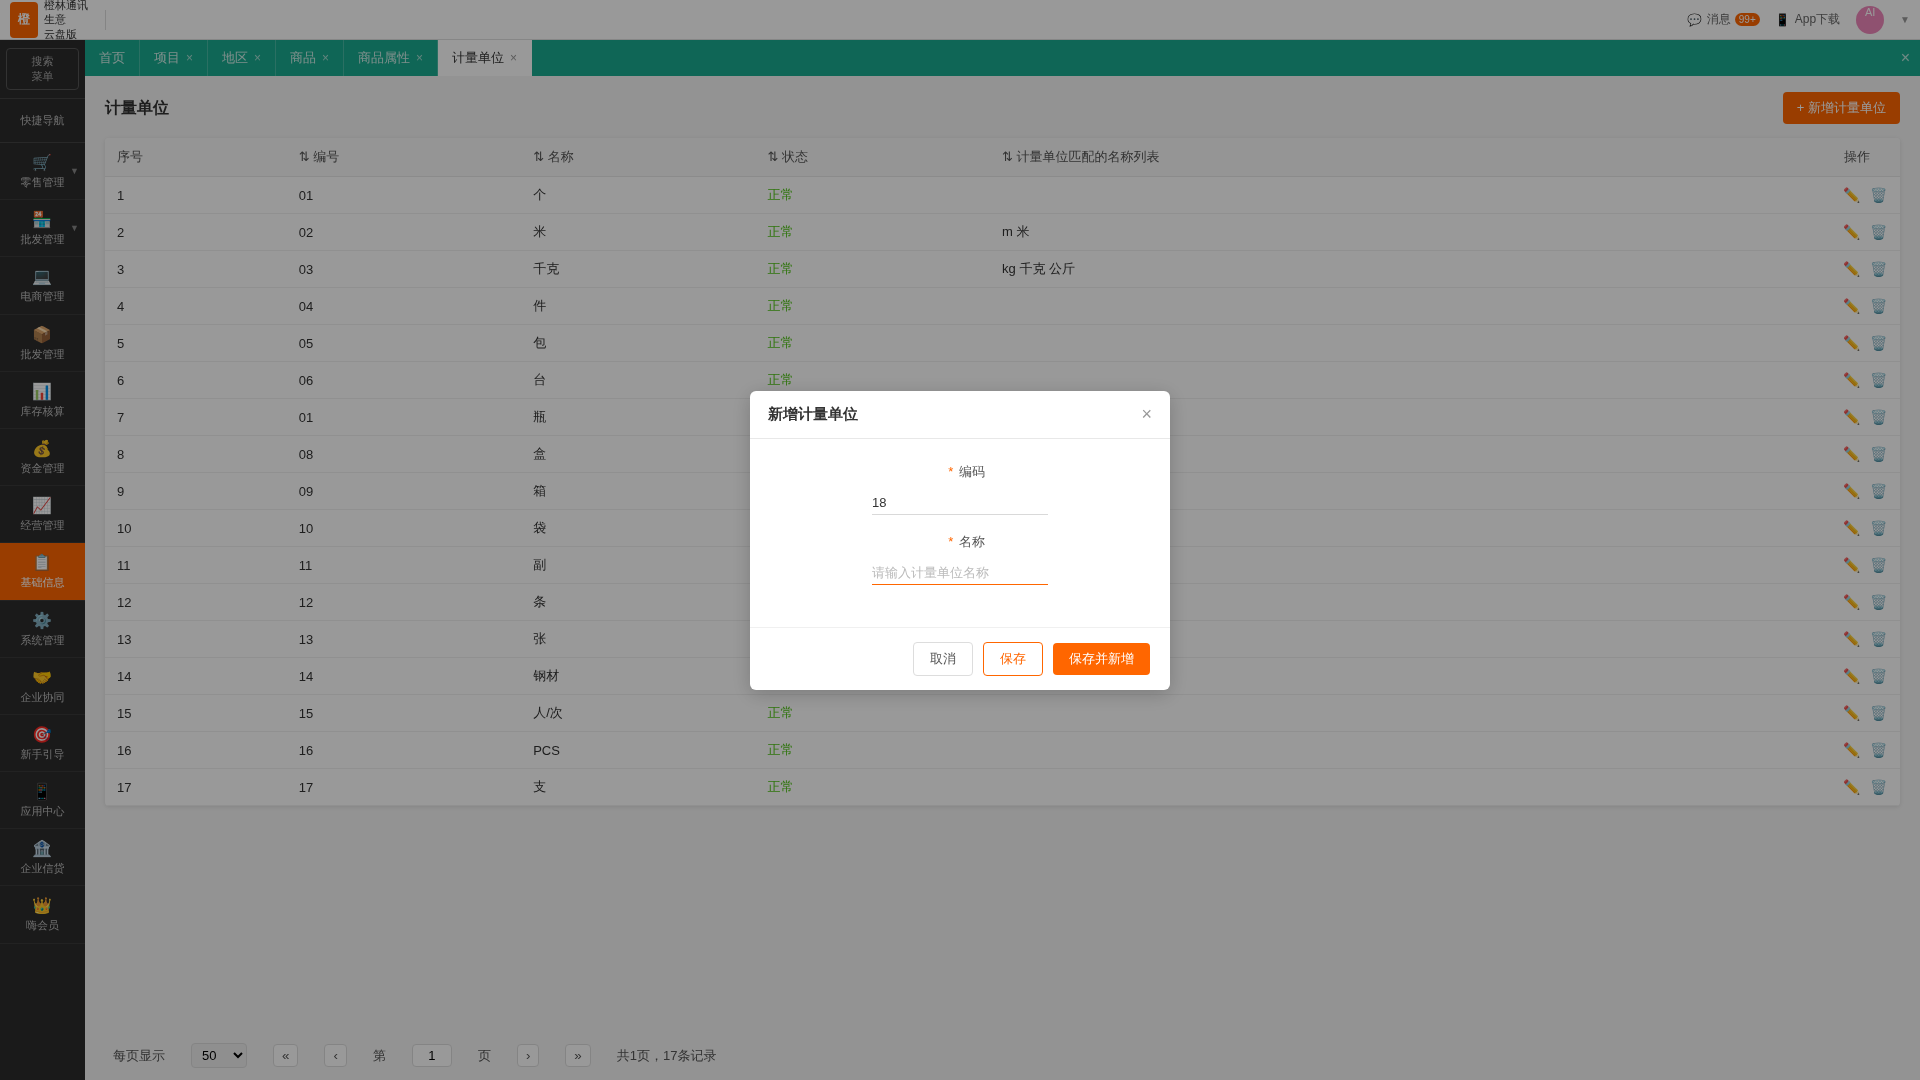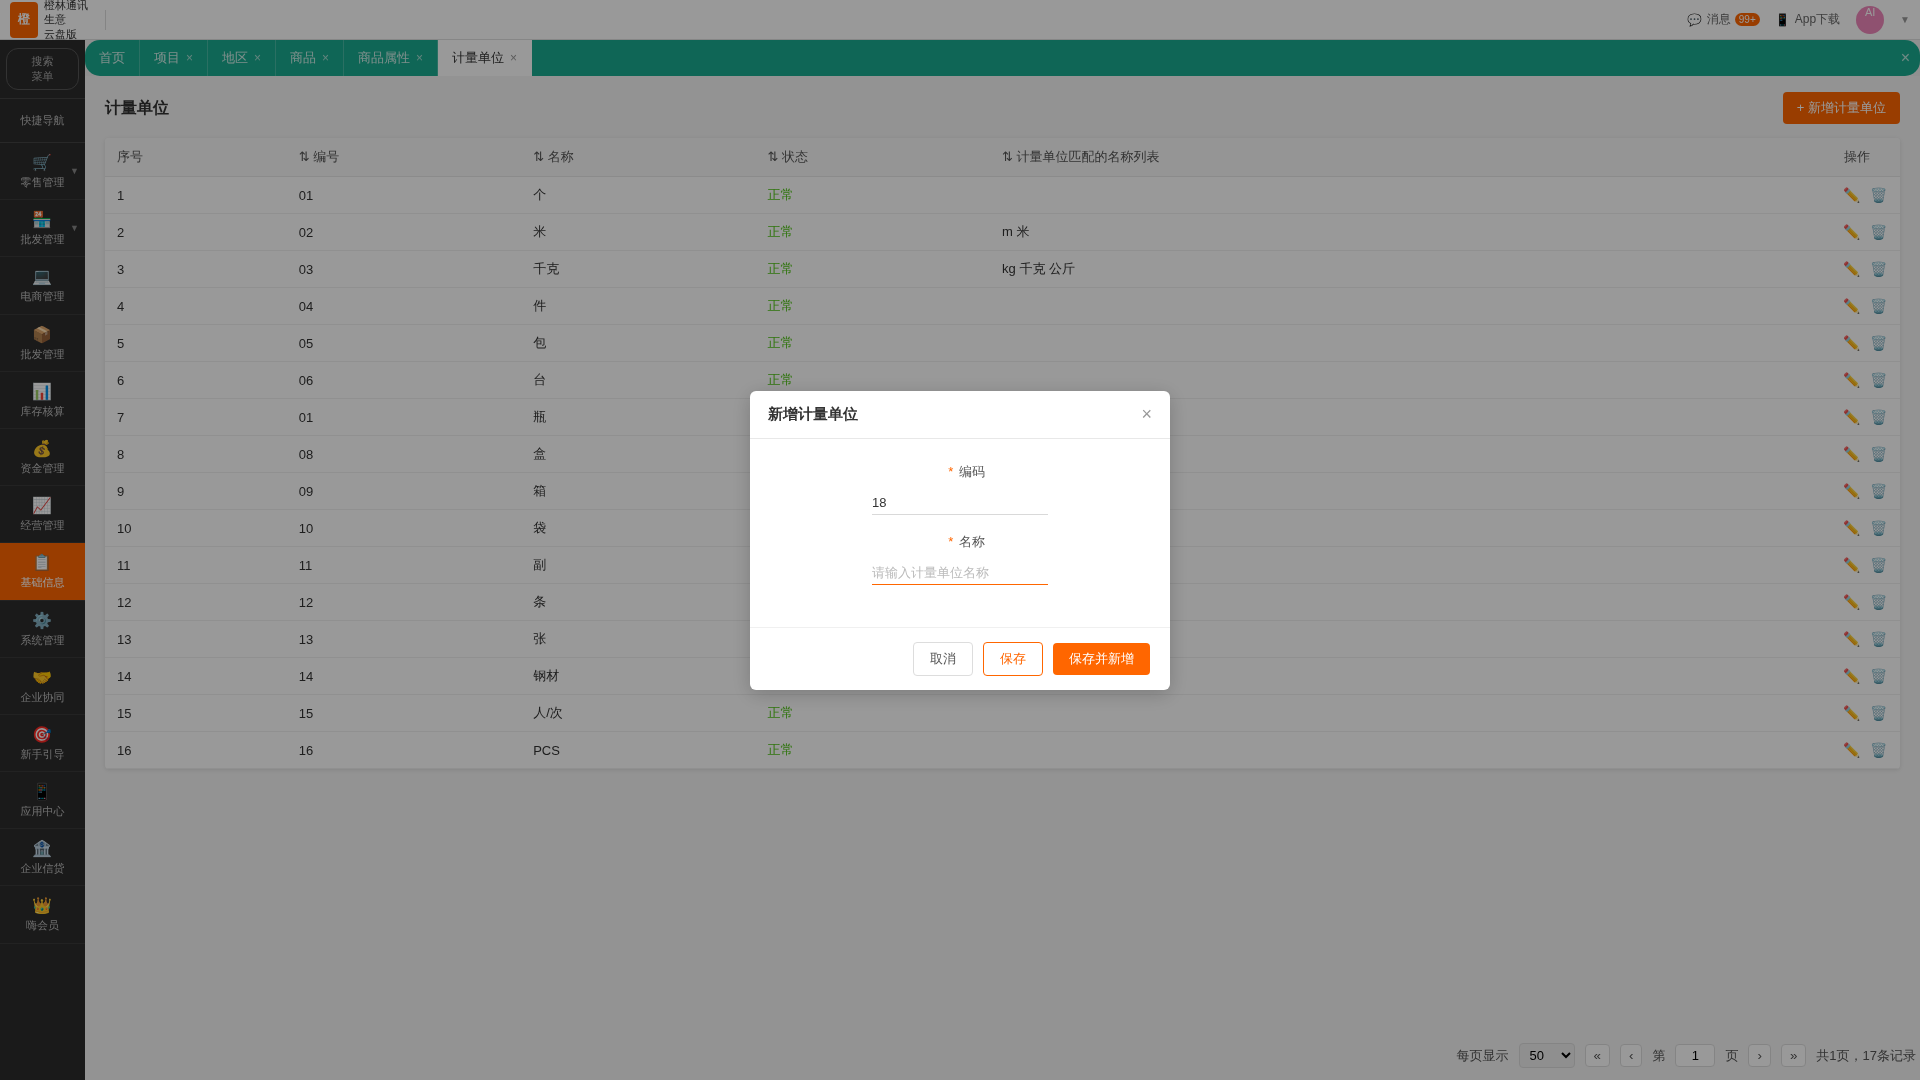--- a/index.html
+++ b/index.html
@@ -19,32 +19,32 @@
     .badge { background: #f60; color: #fff; border-radius: 10px; font-size: 10px; padding: 1px 4px; }
     .avatar { width: 28px; height: 28px; border-radius: 50%; background: #e8b; display: flex; align-items: flex-start; justify-content: center; color: #fff; font-size: 11px; }
     .dropdown-arrow { color: #999; font-size: 10px; }
 
     
     .main-layout { display: flex; flex: 1; overflow: hidden; }
 
     
     .sidebar { width: 85px; background: #2c2c2c; display: flex; flex-direction: column; flex-shrink: 0; }
     .sidebar-search { padding: 8px 6px; border-bottom: 1px solid #444; }
-    .sidebar-search-btn { width: 100%; background: transparent; border: 1px solid #555; border-radius: 12px; color: #aaa; font-size: 11px; padding: 5px 20px; text-align: center; cursor: pointer; }
+    .sidebar-search-btn { width: 100%; background: transparent; border: 1px solid #555; border-radius: 4px; color: #aaa; font-size: 11px; padding: 5px 20px; text-align: center; cursor: pointer; }
     .sidebar-nav { flex: 1; overflow-y: auto; }
     .sidebar-item { display: flex; flex-direction: column; align-items: center; padding: 10px 4px; cursor: pointer; color: #bbb; font-size: 11px; border-bottom: 1px solid #3a3a3a; gap: 4px; }
     .sidebar-item.active { background: #f60; color: #fff; }
     .sidebar-item-icon { font-size: 16px; }
     .sidebar-item-label { text-align: center; line-height: 1.2; }
 
     
     .content-area { flex: 1; display: flex; flex-direction: column; overflow: hidden; }
 
     
-    .tabbar { height: 36px; background: #1aaa8f; display: flex; align-items: stretch; flex-shrink: 0; border-radius: 15px; }
+    .tabbar { height: 36px; background: #1aaa8f; display: flex; align-items: stretch; flex-shrink: 0; }
     .tab { display: flex; align-items: center; padding: 0 14px; gap: 6px; cursor: pointer; color: rgba(255,255,255,0.8); font-size: 13px; border-right: 1px solid rgba(255,255,255,0.2); white-space: nowrap; }
     .tab.active { background: #fff; color: #333; }
     .tab-close { color: rgba(255,255,255,0.6); font-size: 12px; cursor: pointer; }
     .tab.active .tab-close { color: #999; }
     .tab-close-area { margin-left: auto; display: flex; align-items: center; padding: 0 10px; cursor: pointer; }
     .tab-close-area span { color: rgba(255,255,255,0.7); font-size: 16px; }
 
     
     .page-content { flex: 1; overflow-y: auto; padding: 16px 20px; background: #f5f5f5; }
     .page-title-row { display: flex; align-items: center; justify-content: space-between; margin-bottom: 14px; }
@@ -55,21 +55,21 @@
     .table-container { background: #fff; border-radius: 4px; overflow: hidden; box-shadow: 0 1px 4px rgba(0,0,0,0.1); }
     table { width: 100%; border-collapse: collapse; }
     thead tr { background: #f9f9f9; }
     th { padding: 10px 12px; text-align: left; font-weight: 500; color: #555; border-bottom: 1px solid #e8e8e8; font-size: 13px; }
     td { padding: 9px 12px; border-bottom: 1px solid #f0f0f0; color: #333; font-size: 13px; }
     .status-normal { color: #52c41a; }
     .col-op { display: flex; gap: 10px; align-items: center; }
     .op-btn { background: none; border: none; cursor: pointer; color: #999; font-size: 14px; }
 
     
-    .pagination-row { display: flex; align-items: center; justify-content: flex-end; padding: 12px 4px; background: #f5f5f5; gap: 10px; font-size: 13px; color: #555; }
+    .pagination-row { display: flex; align-items: center; padding: 12px 28px; background: #f5f5f5; gap: 26px; font-size: 13px; color: #555; }
     .page-size-select { border: 1px solid #ddd; border-radius: 4px; padding: 3px 6px; font-size: 13px; }
     .page-btn { border: 1px solid #ddd; background: #fff; border-radius: 4px; padding: 3px 8px; cursor: pointer; color: #555; }
     .page-input { border: 1px solid #ddd; border-radius: 4px; padding: 3px 6px; width: 40px; text-align: center; font-size: 13px; }
 
     
     .overlay { position: fixed; top: 0; left: 0; width: 100%; height: 100%; background: rgba(0,0,0,0.4); display: flex; align-items: center; justify-content: center; z-index: 1000; }
     .modal { background: #fff; border-radius: 6px; width: 420px; box-shadow: 0 4px 20px rgba(0,0,0,0.2); overflow: hidden; }
     .modal-header { padding: 14px 18px; border-bottom: 1px solid #e8e8e8; display: flex; align-items: center; justify-content: space-between; }
     .modal-title { font-size: 15px; font-weight: 600; color: #333; }
     .modal-close { background: none; border: none; cursor: pointer; font-size: 18px; color: #999; line-height: 1; }
@@ -445,20 +445,33 @@
     <td>PCS</td>
     <td class="status-normal">正常</td>
     <td></td>
     <td style="text-align:right;">
       <div class="col-op" style="justify-content:flex-end;">
         <button class="op-btn" title="编辑">✏️</button>
         <button class="op-btn" title="删除">🗑️</button>
       </div>
     </td>
   </tr>
+                <tr>
+    <td>17</td>
+    <td>17</td>
+    <td>支</td>
+    <td class="status-normal">正常</td>
+    <td></td>
+    <td style="text-align:right;">
+      <div class="col-op" style="justify-content:flex-end;">
+        <button class="op-btn" title="编辑">✏️</button>
+        <button class="op-btn" title="删除">🗑️</button>
+      </div>
+    </td>
+  </tr>
               </tbody>
           </table>
         </div>
       </div>
 
       <div class="pagination-row">
         <span>每页显示</span>
         <select class="page-size-select">
           <option>50</option>
           <option>20</option>

